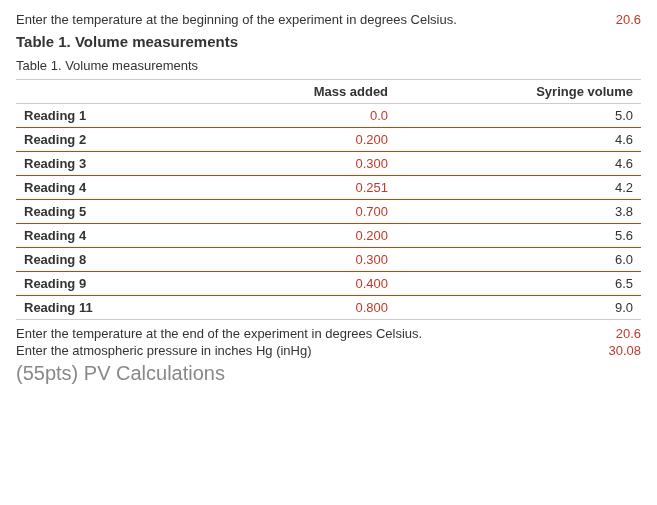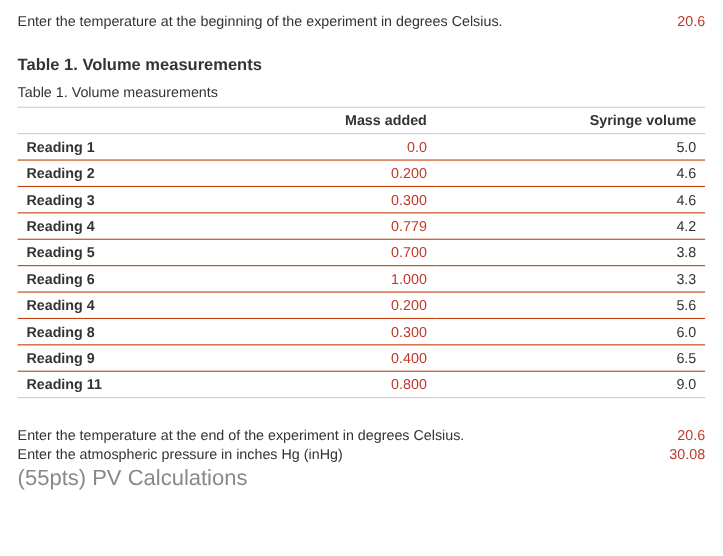--- a/index.html
+++ b/index.html
@@ -15,21 +15,21 @@
       background: #fff;
       padding: 12px 16px;
       width: 657px;
       min-height: 505px;
     }
 
     .top-row {
       display: flex;
       justify-content: space-between;
       align-items: center;
-      margin-bottom: 24px;
+      margin-bottom: 6px;
       font-size: 13px;
     }
 
     .top-value {
       color: #c0392b;
     }
 
     .section-title {
       font-size: 15px;
       font-weight: bold;
@@ -39,21 +39,21 @@
 
     .table-subtitle {
       font-size: 13px;
       color: #333;
       margin-bottom: 6px;
     }
 
     table {
       width: 100%;
       border-collapse: collapse;
-      margin-bottom: 26px;
+      margin-bottom: 6px;
     }
 
     thead tr {
       border-top: 1px solid #ccc;
       border-bottom: 1px solid #ccc;
     }
 
     thead th {
       font-weight: bold;
       font-size: 13px;
@@ -147,32 +147,27 @@
         <td class="col-mass">0.200</td>
         <td class="col-syringe">4.6</td>
       </tr>
       <tr>
         <td class="col-label">Reading 3</td>
         <td class="col-mass">0.300</td>
         <td class="col-syringe">4.6</td>
       </tr>
       <tr>
         <td class="col-label">Reading 4</td>
-        <td class="col-mass">0.779</td>
+        <td class="col-mass">0.251</td>
         <td class="col-syringe">4.2</td>
       </tr>
       <tr>
         <td class="col-label">Reading 5</td>
         <td class="col-mass">0.700</td>
         <td class="col-syringe">3.8</td>
-      </tr>
-      <tr>
-        <td class="col-label">Reading 6</td>
-        <td class="col-mass">1.000</td>
-        <td class="col-syringe">3.3</td>
       </tr>
       <tr>
         <td class="col-label">Reading 4</td>
         <td class="col-mass">0.200</td>
         <td class="col-syringe">5.6</td>
       </tr>
       <tr>
         <td class="col-label">Reading 8</td>
         <td class="col-mass">0.300</td>
         <td class="col-syringe">6.0</td>

